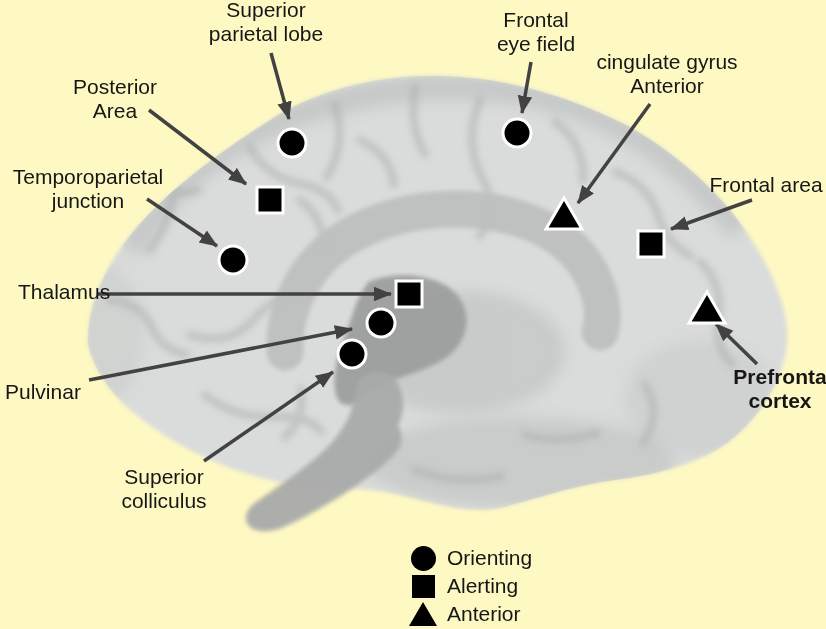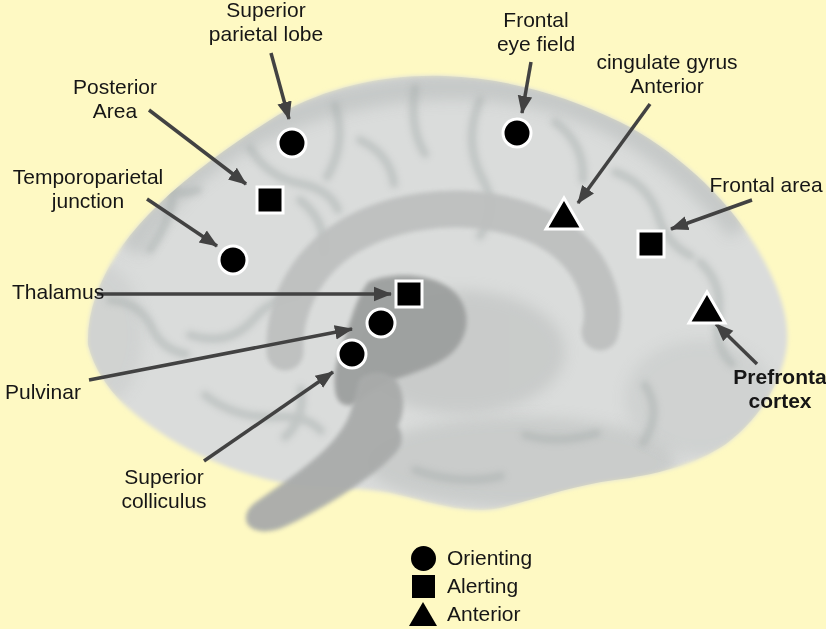--- a/index.html
+++ b/index.html
@@ -116,21 +116,21 @@
         <div>parietal lobe</div>
       </div>
       <div class="label" style="left: 115px; top: 75px;">
         <div>Posterior</div>
         <div>Area</div>
       </div>
       <div class="label" style="left: 88px; top: 165px;">
         <div>Temporoparietal</div>
         <div>junction</div>
       </div>
-      <div class="label left" style="left: 12px; top: 280px;">
+      <div class="label left" style="left: 18px; top: 280px;">
         <div>Thalamus</div>
       </div>
       <div class="label left" style="left: 5px; top: 380px;">
         <div>Pulvinar</div>
       </div>
       <div class="label" style="left: 164px; top: 465px;">
         <div>Superior</div>
         <div>colliculus</div>
       </div>
       <div class="label" style="left: 536px; top: 8px;">

